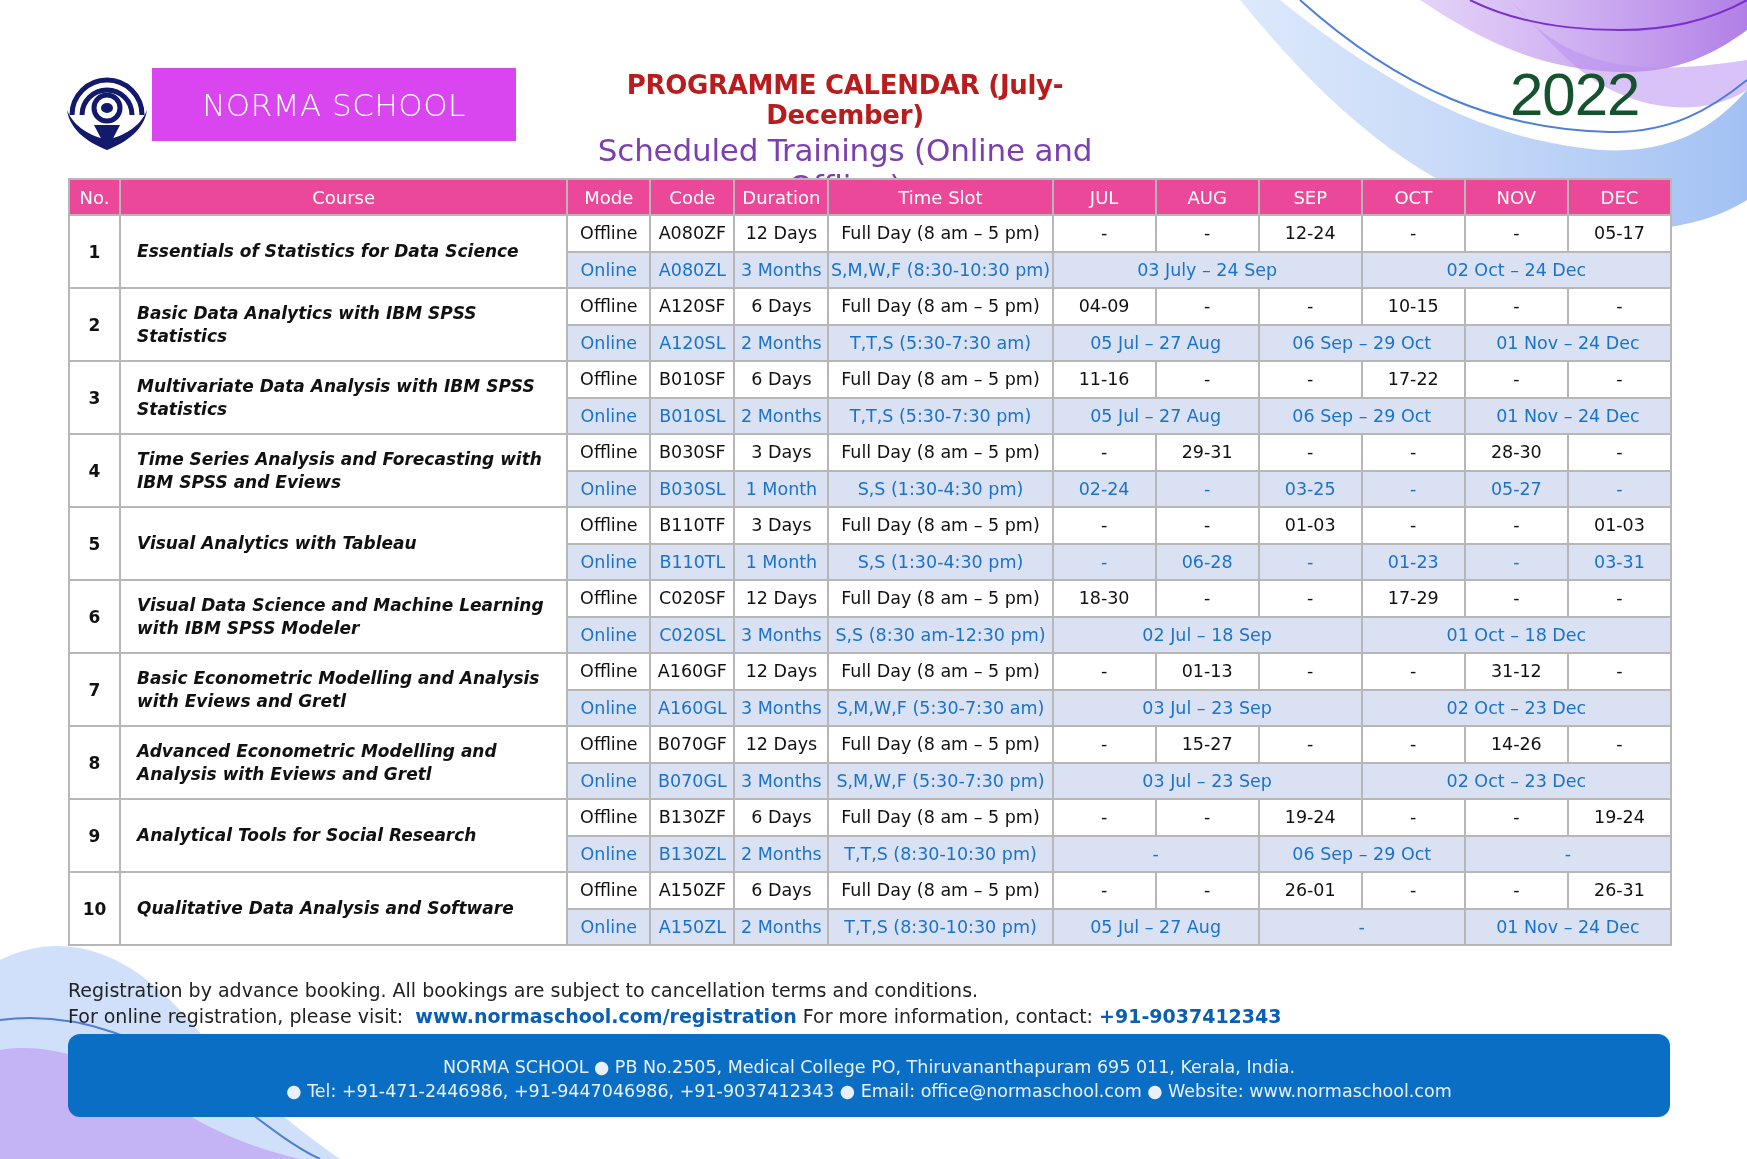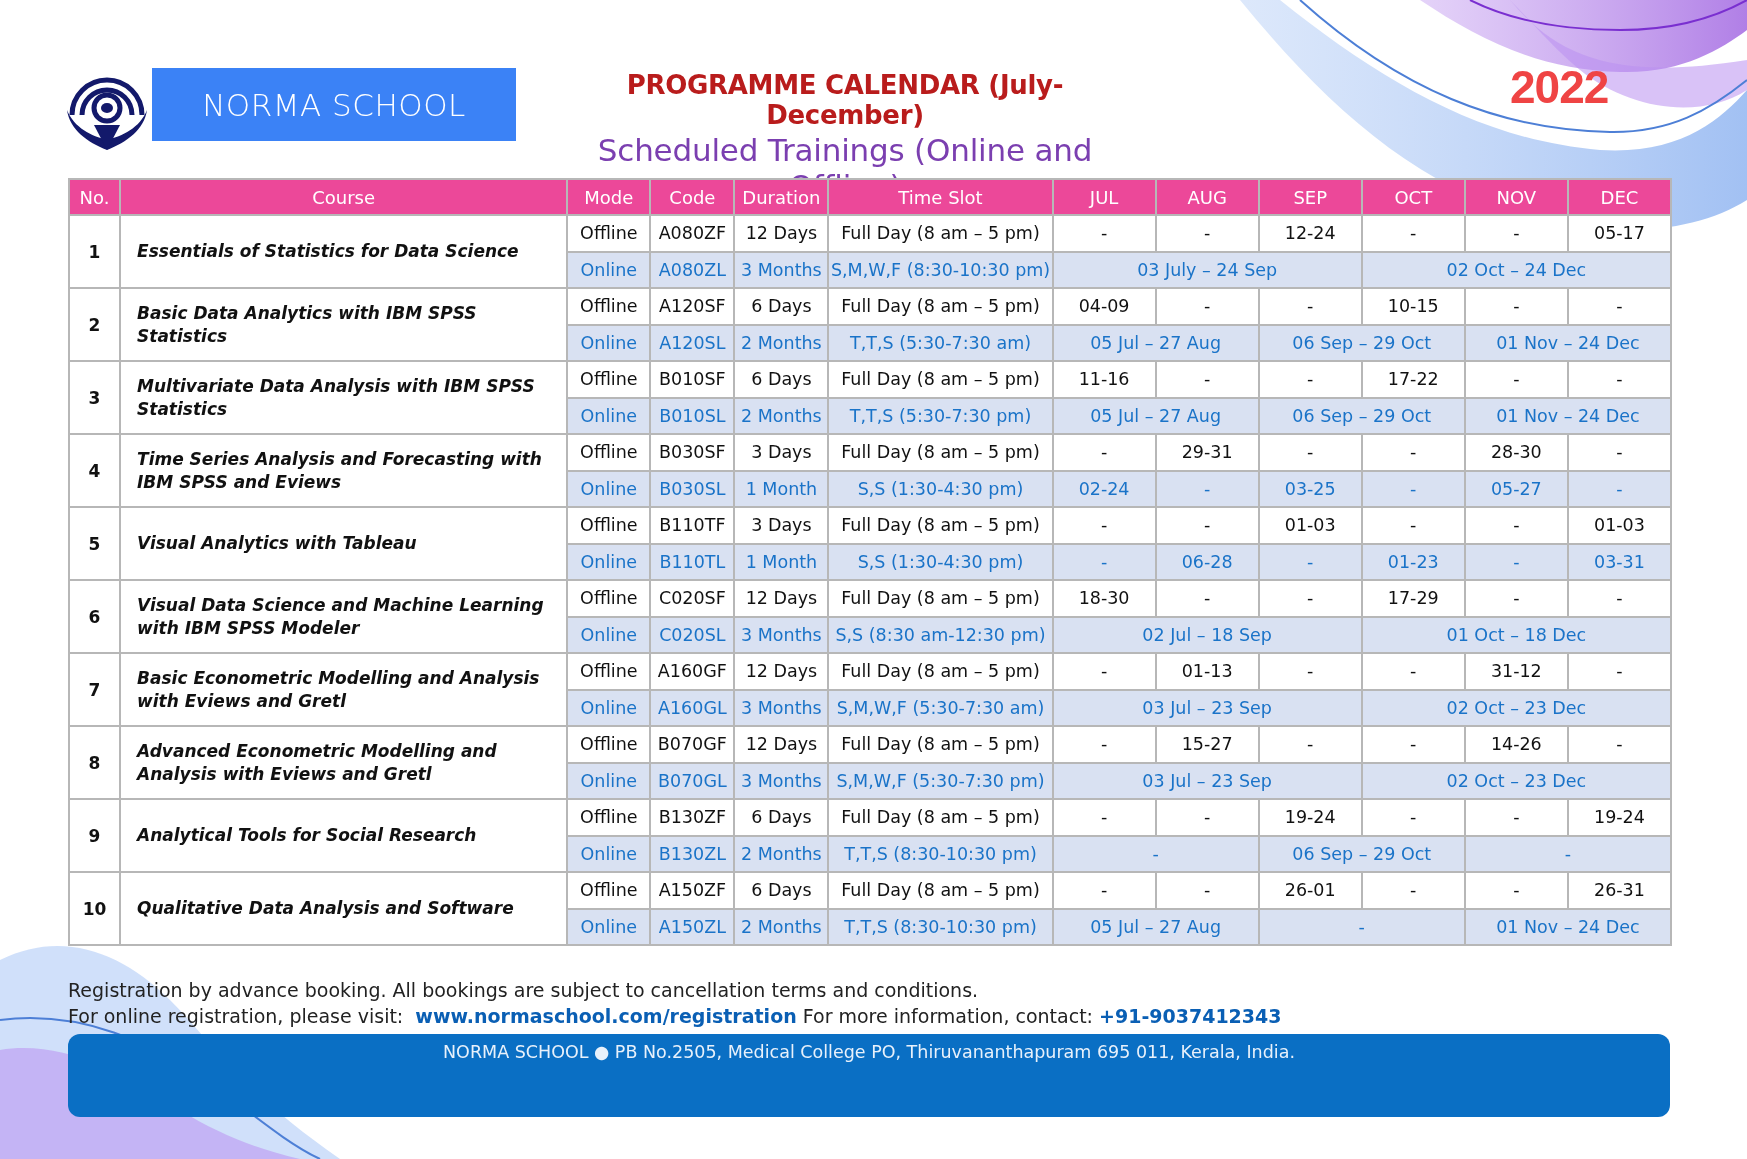--- a/index.html
+++ b/index.html
@@ -4,29 +4,29 @@
 <style>
   * { box-sizing: border-box; margin: 0; padding: 0; }
   html, body { width: 1747px; height: 1159px; overflow: hidden; background: #ffffff; }
   body { position: relative; font-family: "DejaVu Sans", sans-serif; color: #111; }
 
   .bg-swirl { position: absolute; pointer-events: none; }
 
   .logo-mark { position: absolute; left: 62px; top: 70px; width: 90px; height: 82px; }
   .brand-box {
     position: absolute; left: 152px; top: 68px; width: 364px; height: 73px;
-    background: #3b82f6; color: #fff; display: flex; align-items: center; justify-content: center;
+    background: #d946ef; color: #fff; display: flex; align-items: center; justify-content: center;
     font-family: "DejaVu Sans", sans-serif; font-size: 31px; font-weight: 300; letter-spacing: 0.5px;
   }
 
   .title-block { position: absolute; left: 590px; top: 70px; width: 510px; text-align: center; }
   .title-main { font-family: "DejaVu Sans", sans-serif; font-weight: bold; font-size: 26px; color: #b91c1c; letter-spacing: -0.3px; }
   .title-sub { font-family: "DejaVu Sans", sans-serif; font-size: 31px; color: #7b3fb0; margin-top: 2px; letter-spacing: -0.2px; }
 
-  .year { position: absolute; left: 1510px; top: 60px; font-family: "Liberation Sans", sans-serif; font-weight: bold; font-size: 46px; color: #ef4444; letter-spacing: -1px; }
+  .year { position: absolute; left: 1510px; top: 60px; font-family: "Liberation Sans", sans-serif; font-weight: normal; font-size: 60px; color: #14532d; letter-spacing: -1px; }
 
   table.cal {
     position: absolute; left: 68px; top: 178px; width: 1604px;
     border-collapse: collapse; table-layout: fixed;
     font-family: "DejaVu Sans", sans-serif; font-size: 17.5px;
     background: #fff;
   }
   table.cal th, table.cal td { border: 2px solid #b7b7b7; text-align: center; vertical-align: middle; white-space: nowrap; overflow: hidden; }
   table.cal th { background: #ec4899; color: #fff; font-weight: normal; height: 36px; font-size: 18px; }
   table.cal td { height: 36.5px; }
@@ -35,21 +35,21 @@
   tr.online td.on { background: #d9e1f2; color: #1a73c8; }
   tr.offline td { color: #111; }
 
   .notes { position: absolute; left: 68px; top: 977px; font-family: "DejaVu Sans", sans-serif; font-size: 19px; color: #222; line-height: 26px; }
   .notes a { color: #0a5fb4; font-weight: bold; }
   .notes .phone { color: #0a5fb4; font-weight: bold; }
 
   .footer-bar {
     position: absolute; left: 68px; top: 1034px; width: 1602px; height: 83px;
     background: #0a6fc4; border-radius: 12px; color: #e8f1fb; text-align: center;
-    font-family: "DejaVu Sans", sans-serif; font-size: 17.5px; line-height: 24px; padding-top: 6px;
+    font-family: "DejaVu Sans", sans-serif; font-size: 17.5px; line-height: 24px; padding-top: 21px;
   }
 </style>
 </head>
 <body>
 
 <svg class="bg-swirl" style="left:1180px;top:0;" width="567" height="260" viewBox="0 0 567 260">
   <defs>
     <linearGradient id="gp" x1="0" y1="0" x2="1" y2="0">
         <stop offset="0" stop-color="#c9a6f2" stop-opacity="0.5"></stop>
         <stop offset="1" stop-color="#9d5fe0" stop-opacity="0.8"></stop>
@@ -359,13 +359,14 @@
 
 <div class="notes">
   <div>Registration by advance booking. All bookings are subject to cancellation terms and conditions.</div>
   <div>
     <span style="white-space:pre">For online registration, please visit:  </span><a>www.normaschool.com/registration</a><span style="white-space:pre"> For more information, contact: </span><span class="phone">+91-9037412343</span>
   </div>
 </div>
 
 <div class="footer-bar">
   <div>NORMA SCHOOL ●  PB No.2505, Medical College PO, Thiruvananthapuram 695 011, Kerala, India.</div>
+  <div>● Tel:  +91-471-2446986, +91-9447046986, +91-9037412343 ● Email: office@normaschool.com ● Website: www.normaschool.com</div>
 </div>
 
 </body></html>

